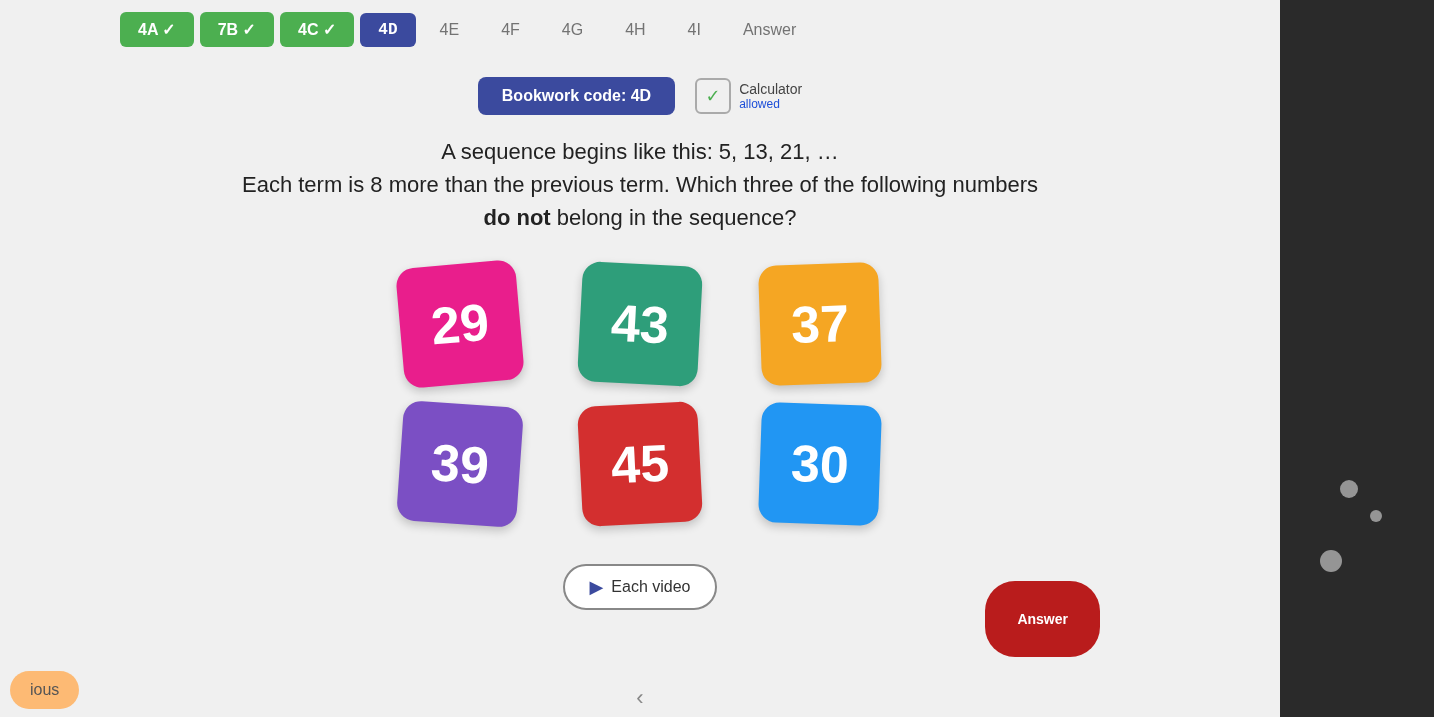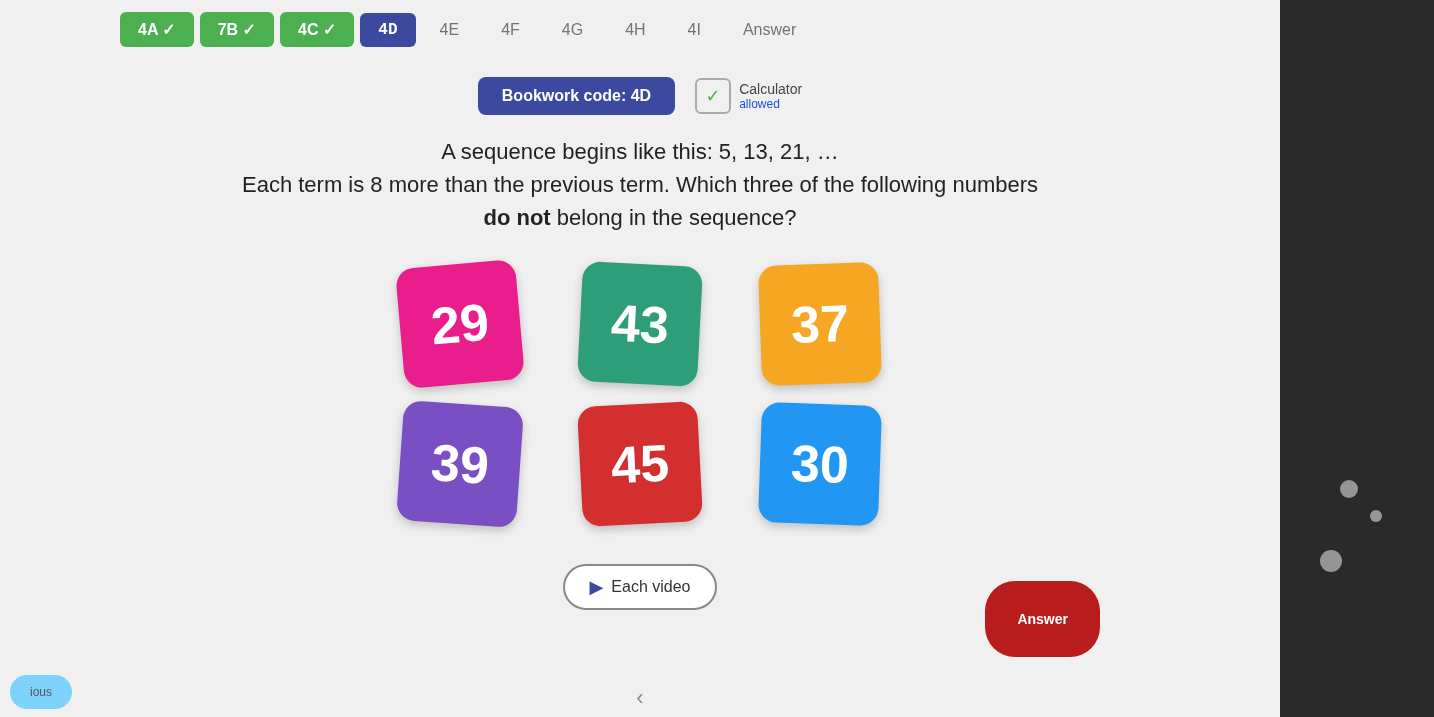--- a/index.html
+++ b/index.html
@@ -194,25 +194,25 @@
       font-weight: 600;
       border: none;
       cursor: pointer;
     }
 
     
     .previous-btn {
       position: absolute;
       bottom: 8px;
       left: 10px;
-      background: #7dd3fc;
+      background: #fdba74;
       color: #555;
       padding: 10px 20px;
       border-radius: 20px;
-      font-size: 12px;
+      font-size: 16px;
       border: none;
       cursor: pointer;
     }
 
     
     .chevron-center {
       position: absolute;
       bottom: 6px;
       left: 50%;
       transform: translateX(-50%);

